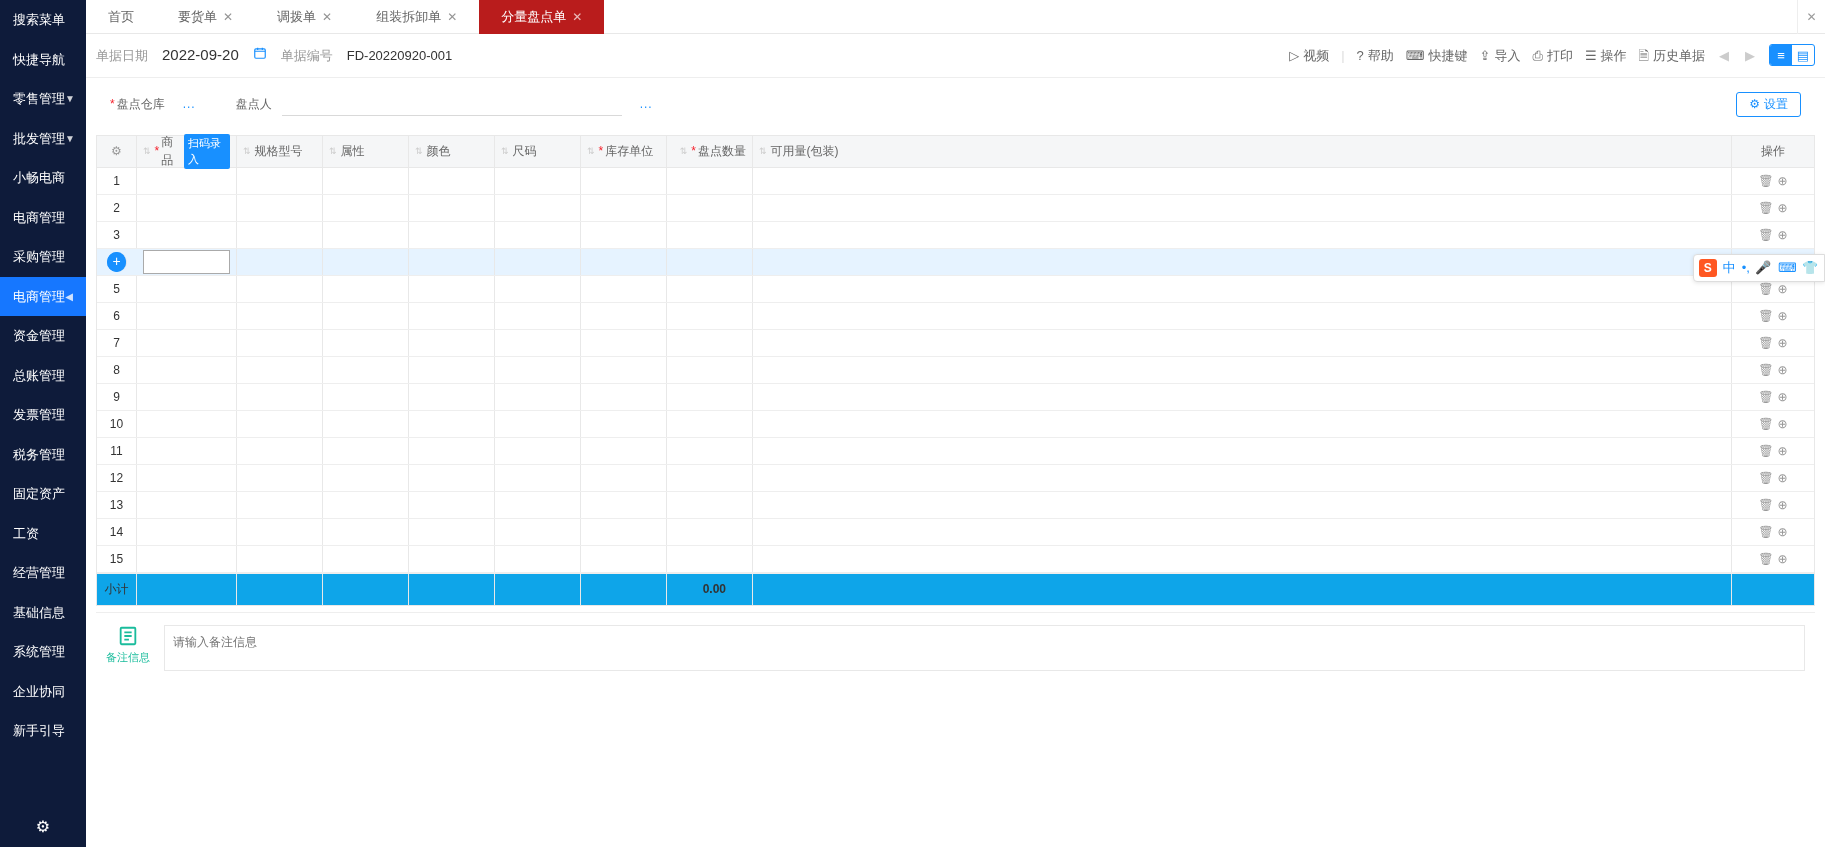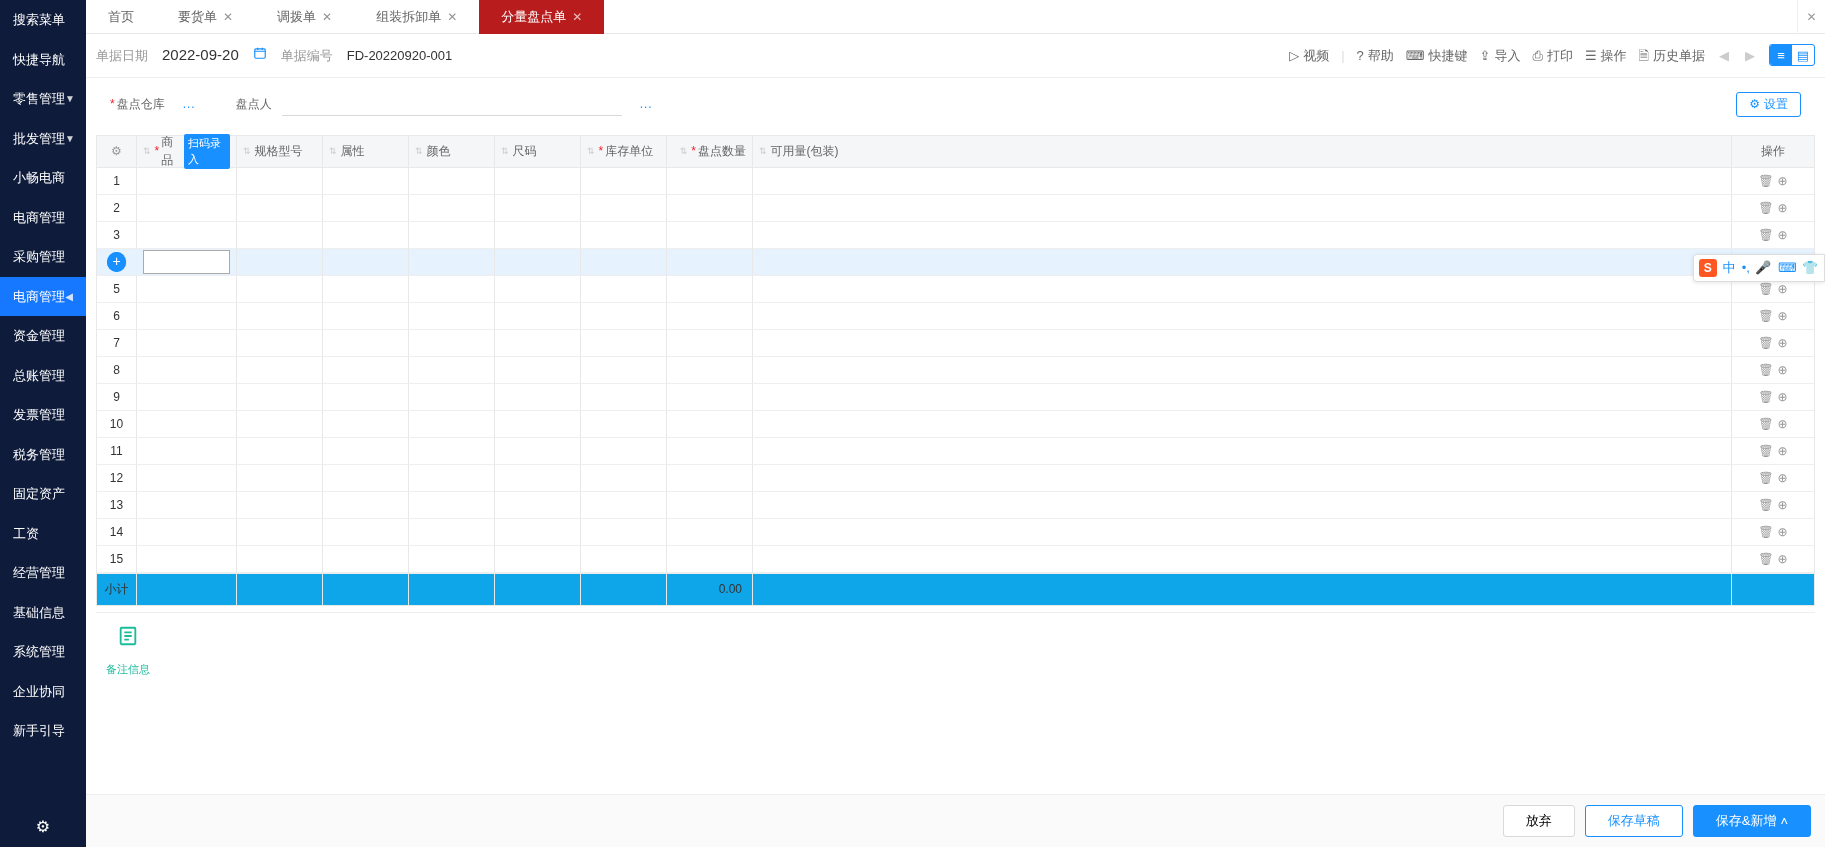--- a/index.html
+++ b/index.html
@@ -55,23 +55,23 @@
 .gear-icon{color:#999;cursor:pointer}
 .scan-badge{background:#1890ff;color:#fff;padding:1px 4px;font-size:11px;border-radius:2px;margin-left:2px}
 .gbody{flex:1;overflow:auto}
 .grow{display:flex;height:27px;border-bottom:1px solid #eee;font-size:12px}
 .grow.sel{background:#e6f3ff}
 .grow.sel .c0{background:#1890ff;color:#fff;border-radius:50%;width:20px;height:20px;margin:3px 10px}
 .add-btn{width:20px;height:20px;background:#1890ff;color:#fff;border-radius:50%;display:flex;align-items:center;justify-content:center;font-size:14px}
 .row-input{width:100%;height:24px;border:1px solid #aaa;outline:none;padding:0 4px;background:#fff}
 .row-icon{color:#999;cursor:pointer;margin:0 2px}
 .subtotal{display:flex;height:32px;background:#0ea5e9;border-top:1px solid #eee;font-size:12px}
-.subtotal .c7{font-weight:400;padding-right:10px}
+.subtotal .c7{font-weight:700;padding-right:26px}
 .memo-section{display:flex;align-items:flex-start;padding:12px 10px;gap:14px;border-top:1px solid #eee;margin-top:6px}
-.memo-icon{display:flex;flex-direction:column;align-items:center;color:#1abc9c;font-size:11px;gap:14px}
+.memo-icon{display:flex;flex-direction:column;align-items:center;color:#1abc9c;font-size:11px;gap:2px}
 .memo-icon svg{width:22px;height:22px}
 .memo-input{flex:1;border:1px solid #e8e8e8;padding:8px;min-height:40px;font-size:12px;outline:none;resize:none}
 .footer{display:flex;justify-content:flex-end;align-items:center;padding:10px 14px;gap:10px;border-top:1px solid #eee;background:#fafafa}
 .btn{padding:6px 22px;border-radius:3px;cursor:pointer;font-size:13px;border:1px solid #d9d9d9;background:#fff}
 .btn.primary{background:#fff;color:#1890ff;border-color:#1890ff}
 .btn.main-btn{background:#1890ff;color:#fff;border-color:#1890ff;display:flex;align-items:center;gap:4px}
 .ime-bar{position:fixed;right:0;top:254px;background:#fff;border:1px solid #ddd;border-radius:4px 0 0 4px;display:flex;align-items:center;padding:3px 5px;gap:6px;box-shadow:0 1px 4px rgba(0,0,0,.1)}
 .ime-bar .s-icon{background:#ff5722;color:#fff;font-weight:bold;width:18px;height:18px;border-radius:3px;display:flex;align-items:center;justify-content:center;font-size:12px}
 .ime-bar span{color:#1890ff;font-size:13px;cursor:pointer}
 </style>
@@ -510,31 +510,24 @@
       </div>
 
       <div class="memo-section">
         <div class="memo-icon">
           <svg viewBox="0 0 24 24" fill="none" stroke="#1abc9c" stroke-width="2">
               <rect x="4" y="3" width="16" height="18" rx="1"></rect>
               <path d="M8 8h8M8 12h8M8 16h5"></path>
             </svg>
           <span>备注信息</span>
         </div>
+        <textarea class="memo-input" placeholder="请输入备注信息" style=""></textarea>
       </div>
     </div>
 
-    <div class="footer">
-      <button class="btn">放弃</button>
-      <button class="btn primary">保存草稿</button>
-      <button class="btn main-btn">
-          <span>保存&amp;新增</span> 
-          <span>˄</span>
-        </button>
-    </div>
   </div>
 </div>
 
 <div class="ime-bar">
   <span class="s-icon">S</span>
   <span>中</span>
   <span>•,</span>
   <span>🎤</span>
   <span>⌨</span>
   <span>👕</span>

